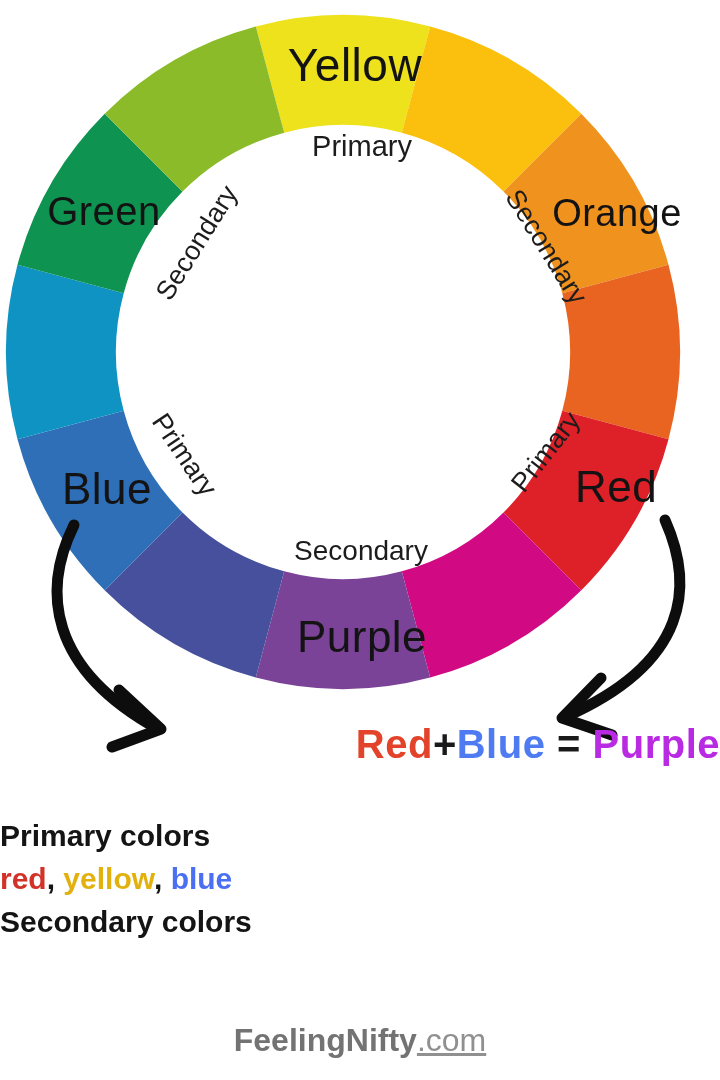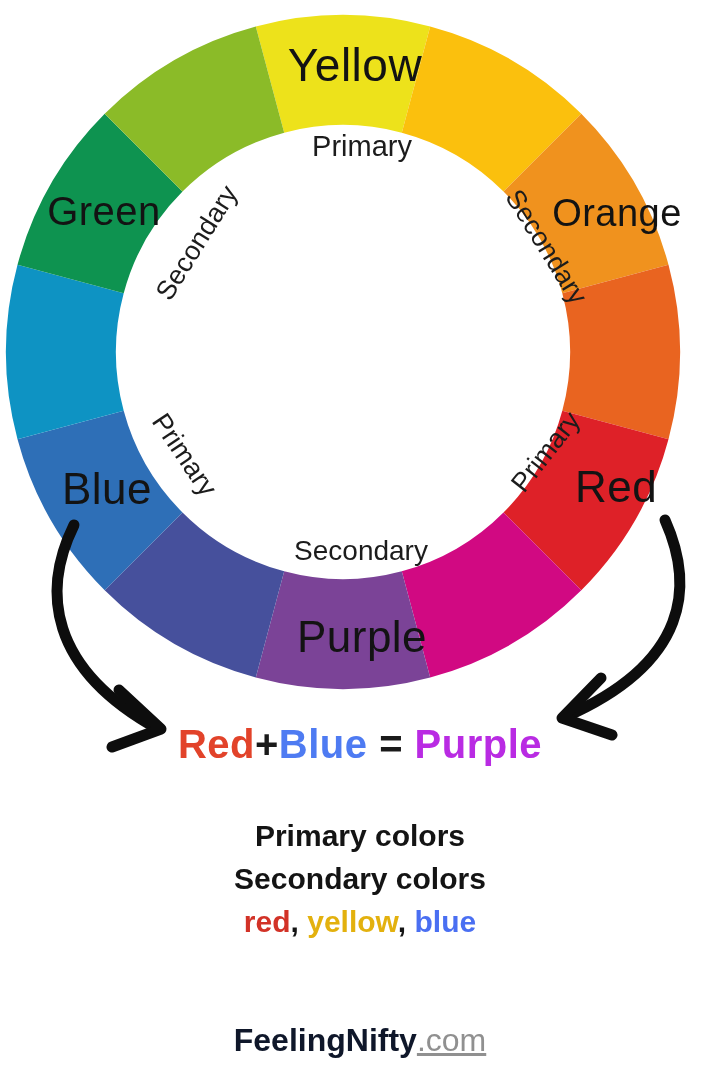--- a/index.html
+++ b/index.html
@@ -26,33 +26,33 @@
   .lbl-red{left:616px;top:487px;font-size:44px;}
   .lbl-purple{left:362px;top:637px;font-size:44px;}
   .rl-primary-top{left:362px;top:146px;transform:translate(-50%,-50%);font-size:29px;}
   .rl-secondary-left{left:197px;top:243px;transform:translate(-50%,-50%) rotate(-58deg);}
   .rl-secondary-right{left:546px;top:247px;transform:translate(-50%,-50%) rotate(58deg);}
   .rl-primary-left{left:184px;top:455px;transform:translate(-50%,-50%) rotate(56deg);}
   .rl-primary-right{left:546px;top:452px;transform:translate(-50%,-50%) rotate(-52deg);}
   .rl-secondary-bottom{left:361px;top:551px;transform:translate(-50%,-50%);font-size:28px;}
   .equation{
     position:absolute;left:0;top:722px;width:720px;
-    text-align:center;font-size:40px;font-weight:700;color:#1a1a1a;
+    text-align:right;font-size:40px;font-weight:700;color:#1a1a1a;
     letter-spacing:0.5px;
   }
   .legend{
     position:absolute;left:0;top:814px;width:720px;
-    text-align:center;font-size:30px;font-weight:700;color:#141414;
+    text-align:left;font-size:30px;font-weight:700;color:#141414;
     line-height:43px;
   }
   .footer{
     position:absolute;left:0;top:1022px;width:720px;
     text-align:center;font-size:32px;color:#6f6f6f;
   }
-  .footer .brand{font-weight:700;color:#0f172a;}
+  .footer .brand{font-weight:700;color:#737373;}
   .footer .domain{font-weight:400;color:#909090;text-decoration:underline;}
   .arrow{fill:none;stroke:#0d0d0d;stroke-width:11;stroke-linecap:round;stroke-linejoin:round;}
 </style>
 </head>
 <body>
 
 <div id="canvas">
 
   <svg id="diagram-svg" viewBox="0 0 720 1080">
     <g id="wheel-group">
@@ -92,21 +92,21 @@
   <div class="ring-label rl-primary-left">Primary</div>
   <div class="ring-label rl-primary-right">Primary</div>
   <div class="ring-label rl-secondary-bottom">Secondary</div>
 
   <div class="equation">
     <span style="color: rgb(226, 67, 42);">Red</span><span>+</span><span style="color: rgb(78, 123, 242);">Blue</span><span style="white-space:pre;"> = </span><span style="color: rgb(185, 43, 227);">Purple</span>
   </div>
 
   <div class="legend">
     <div>Primary colors</div>
+    <div><span style="color: rgb(210, 50, 39);">red</span><span style="white-space:pre;">, </span><span style="color: rgb(227, 177, 14);">yellow</span><span style="white-space:pre;">, </span><span style="color: rgb(74, 111, 242);">blue</span></div>
     <div>Secondary colors</div>
-    <div><span style="color: rgb(210, 50, 39);">red</span><span style="white-space:pre;">, </span><span style="color: rgb(227, 177, 14);">yellow</span><span style="white-space:pre;">, </span><span style="color: rgb(74, 111, 242);">blue</span></div>
   </div>
 
   <div class="footer">
     <span class="brand">FeelingNifty</span><span class="domain">.com</span>
   </div>
 
 </div>
 
 </body></html>

